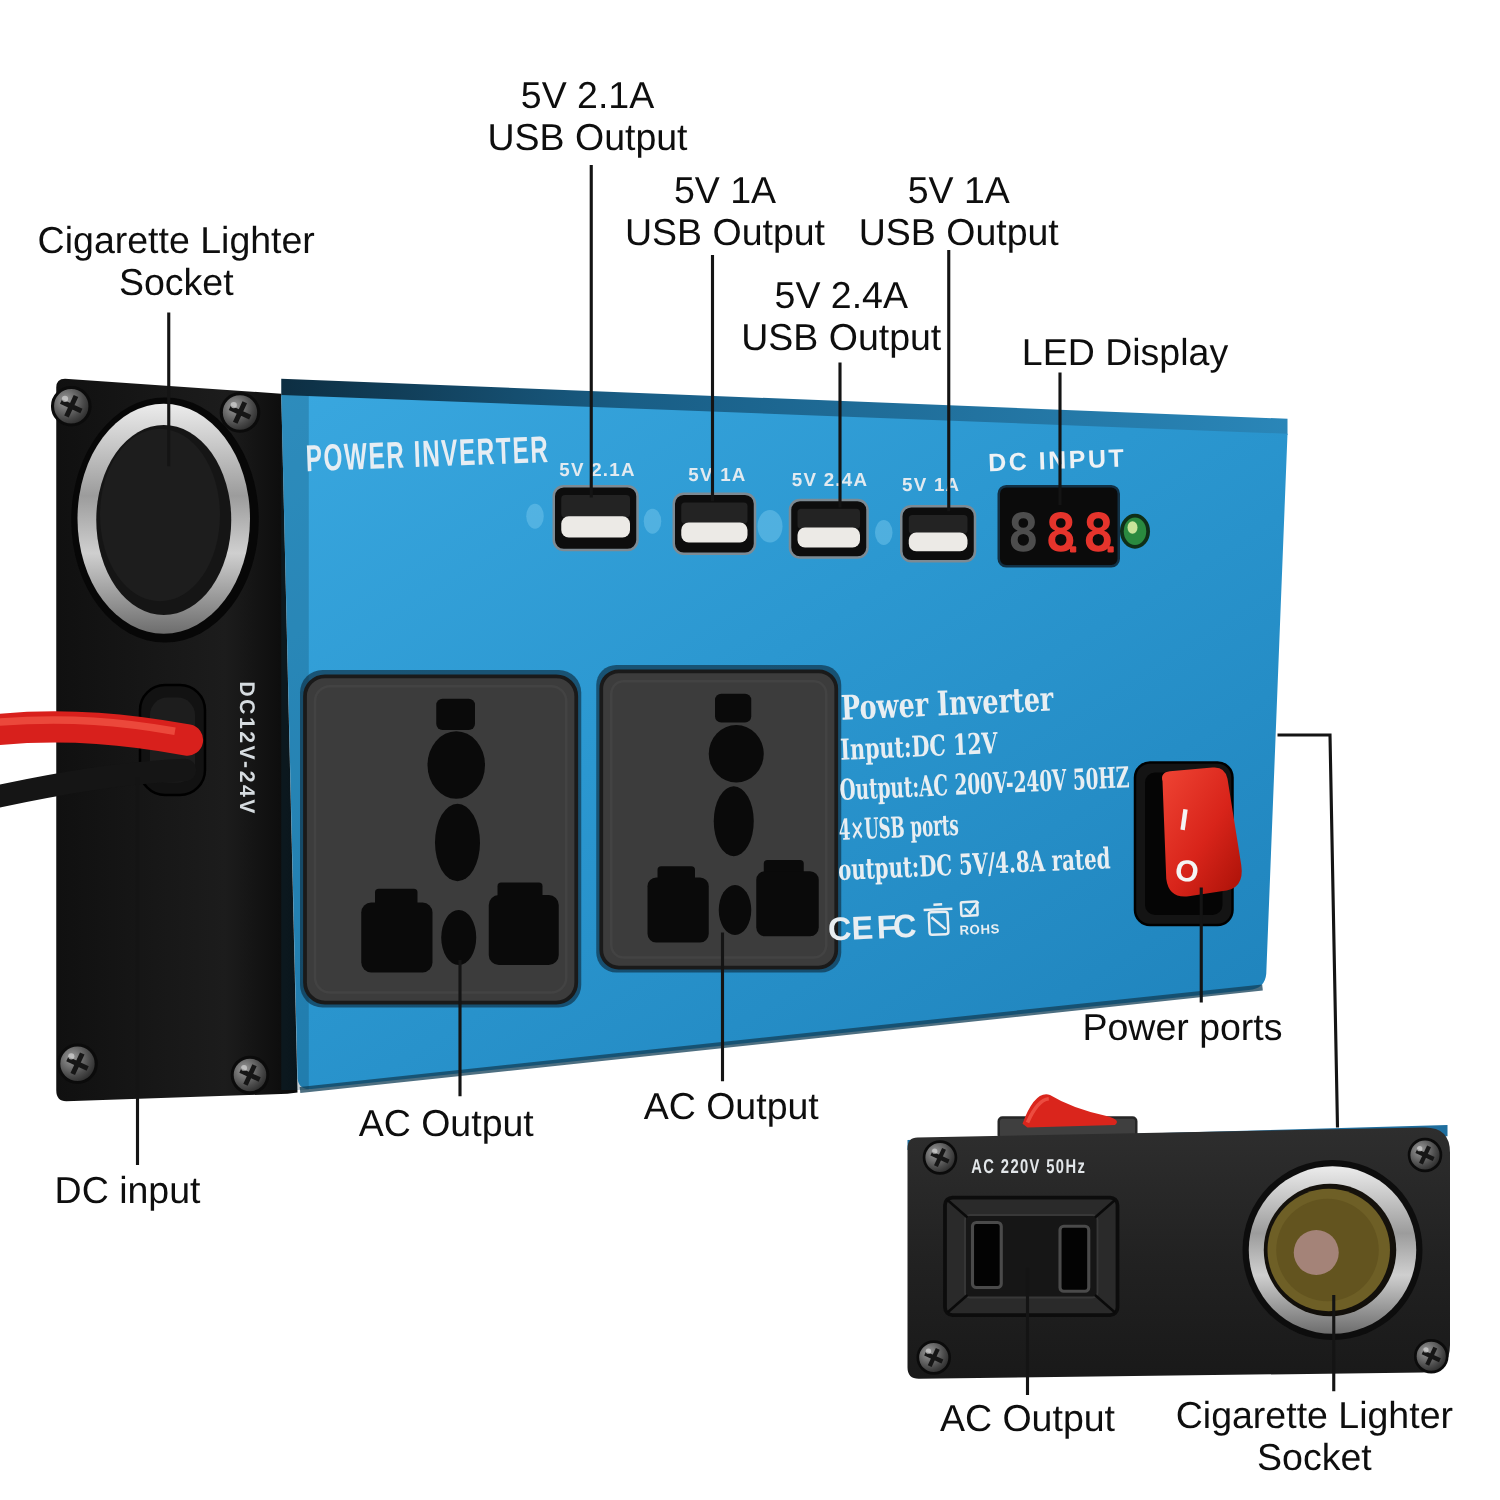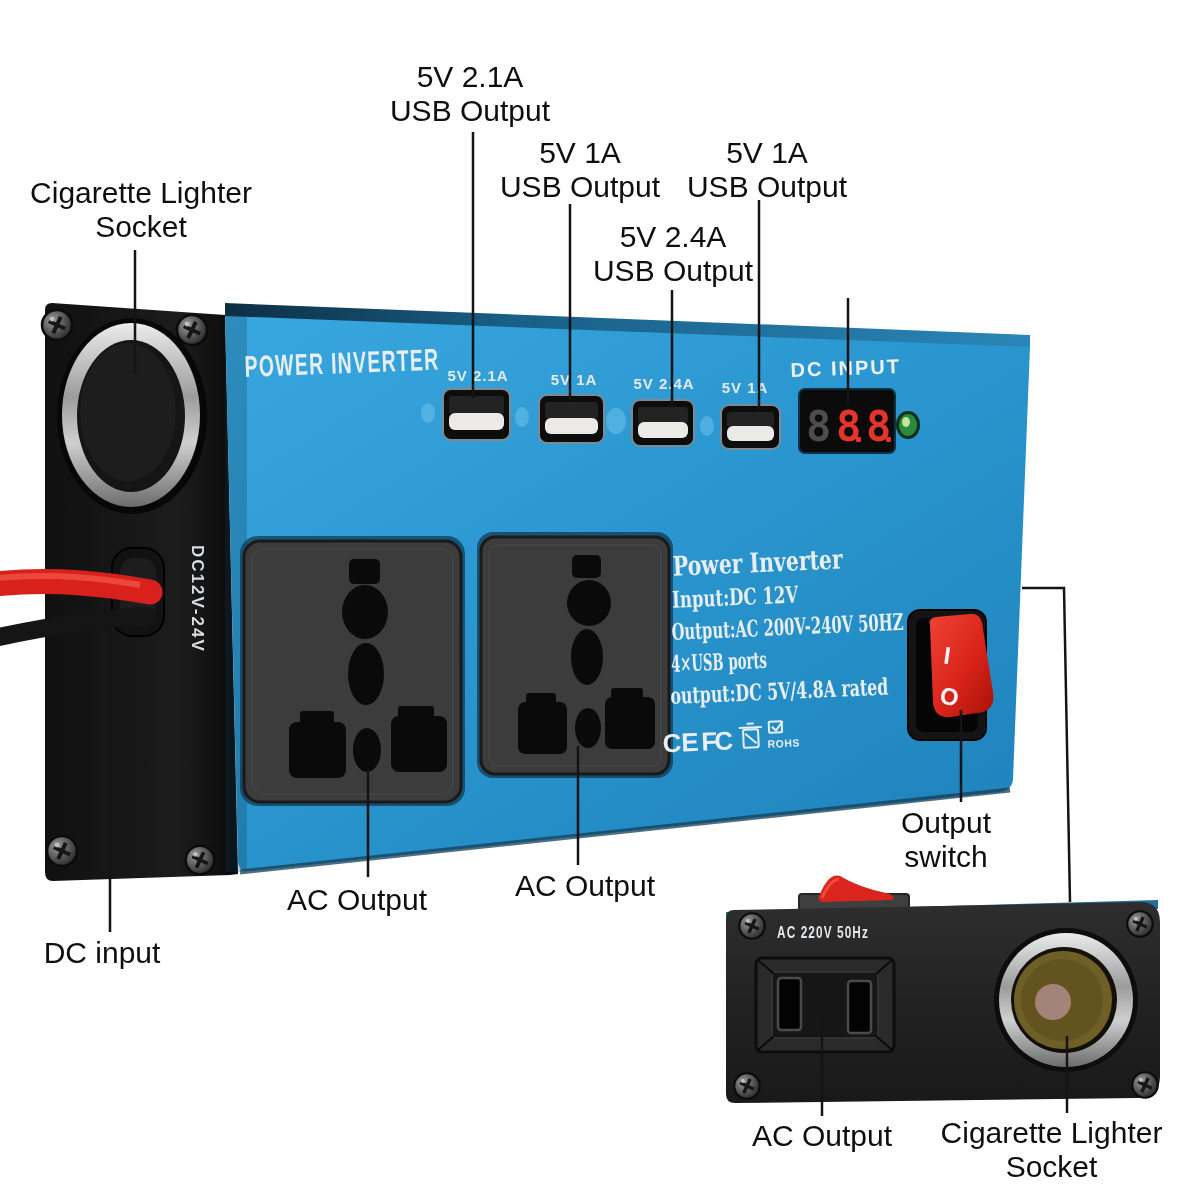--- a/index.html
+++ b/index.html
@@ -306,35 +306,38 @@
 <div class="label" style="left:677px; top:136px; width:180px">
   <span>5V 1A</span>
   <span>USB Output</span>
 </div>
 
 <div class="label" style="left:583px; top:220px; width:180px">
   <span>5V 2.4A</span>
   <span>USB Output</span>
 </div>
 
+<div class="label" style="left:810px; top:266px; width:180px">
+  <span>LED Display</span>
+</div>
 
 <div class="label" style="left:32px; top:936px; width:140px">
   <span>DC input</span>
 </div>
 
 <div class="label" style="left:282px; top:883px; width:150px">
   <span>AC Output</span>
 </div>
 
 <div class="label" style="left:510px; top:869px; width:150px">
   <span>AC Output</span>
 </div>
 
 <div class="label" style="left:856px; top:806px; width:180px">
-  <span>Output switch</span>
+  <span>Power ports</span>
 </div>
 
 <div class="label" style="left:747px; top:1119px; width:150px">
   <span>AC Output</span>
 </div>
 
 <div class="label" style="left:929px; top:1116px; width:245px">
   <span>Cigarette Lighter</span>
   <span>Socket</span>
 </div>

